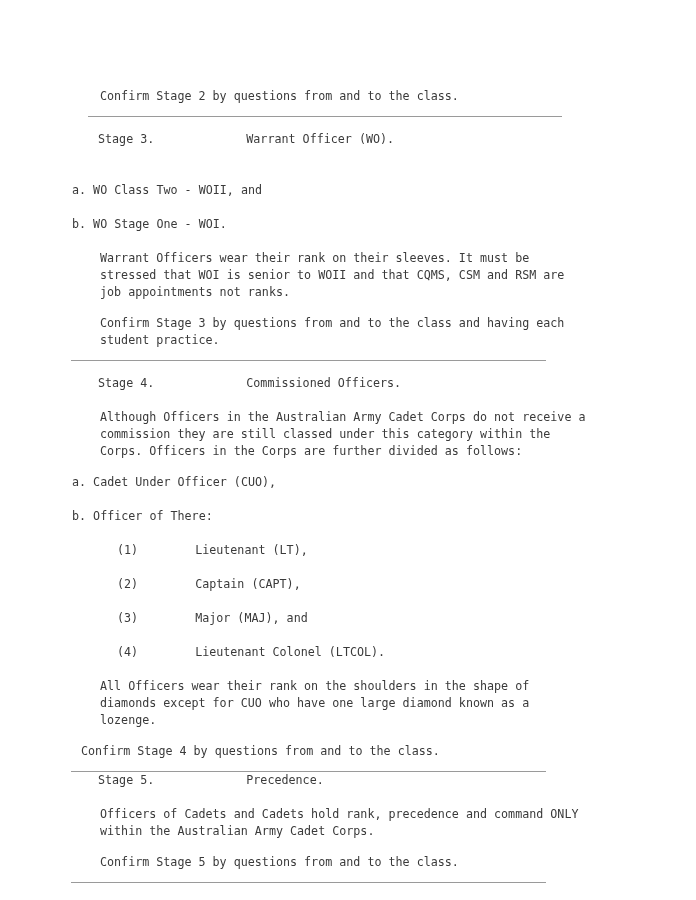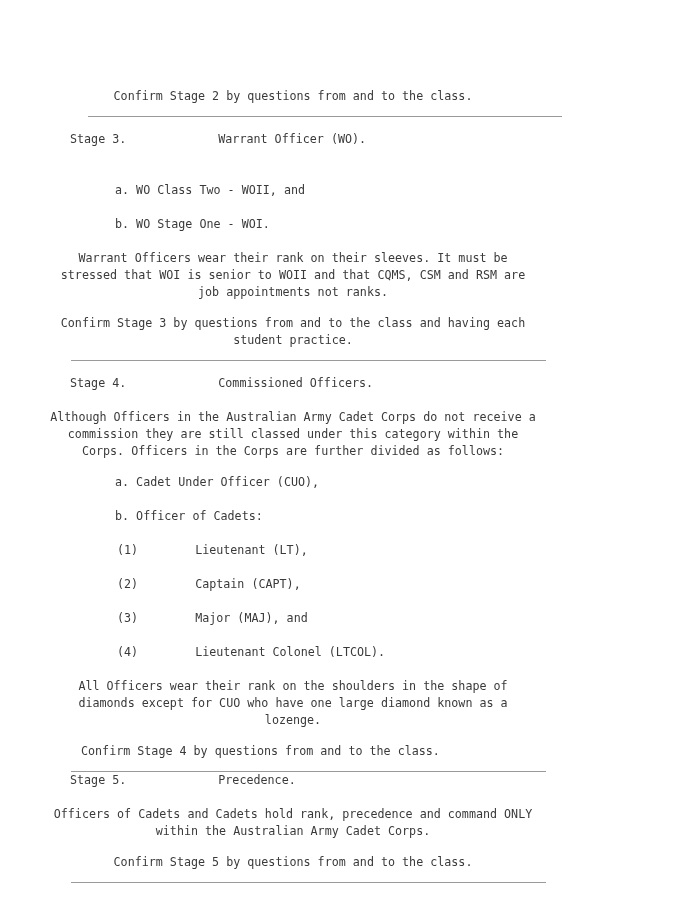--- a/index.html
+++ b/index.html
@@ -24,37 +24,36 @@
     box-sizing: border-box;
     padding-top: 88px;
   }
 
   
   .blk {
     white-space: pre-wrap;
     margin: 0;
   }
   .heading {
-    margin-left: 70px;
+    margin-left: 98px;
   }
   .heading .tab {
     display: inline-block;
     width: 92px;
   }
   .para {
-    margin-left: 48px;
+    margin-left: 100px;
     width: 490px;
-    text-align: center;
   }
   .para-flush {
     margin-left: 81px;
     width: 500px;
   }
   .item-a {
-    margin-left: 115px;
+    margin-left: 72px;
     width: 430px;
   }
   .item-n {
     margin-left: 117px;
     width: 430px;
   }
   .item-n .tab {
     display: inline-block;
     width: 57px;
   }
@@ -121,21 +120,21 @@
   <div class="gap-lg"></div>
 
   <p class="blk para">Although Officers in the Australian Army Cadet Corps do not receive a commission they are still classed under this category within the Corps. Officers in the Corps are further divided as follows:</p>
 
   <div class="gap-md"></div>
 
   <p class="blk item-a">a. Cadet Under Officer (CUO),</p>
 
   <div class="gap-lg"></div>
 
-  <p class="blk item-a">b. Officer of Cadets:</p>
+  <p class="blk item-a">b. Officer of There:</p>
 
   <div class="gap-lg"></div>
 
   <p class="blk item-n"><span>(1)</span><span class="tab"></span><span>Lieutenant (LT),</span></p>
 
   <div class="gap-lg"></div>
 
   <p class="blk item-n"><span>(2)</span><span class="tab"></span><span>Captain (CAPT),</span></p>
 
   <div class="gap-lg"></div>

